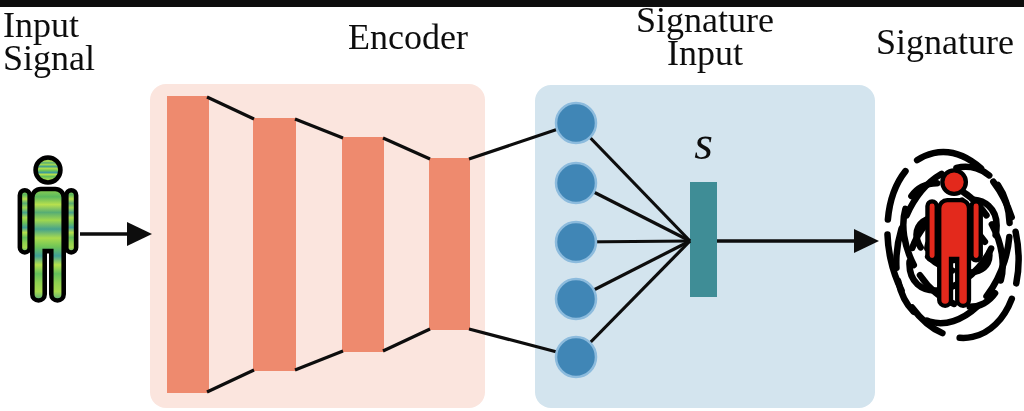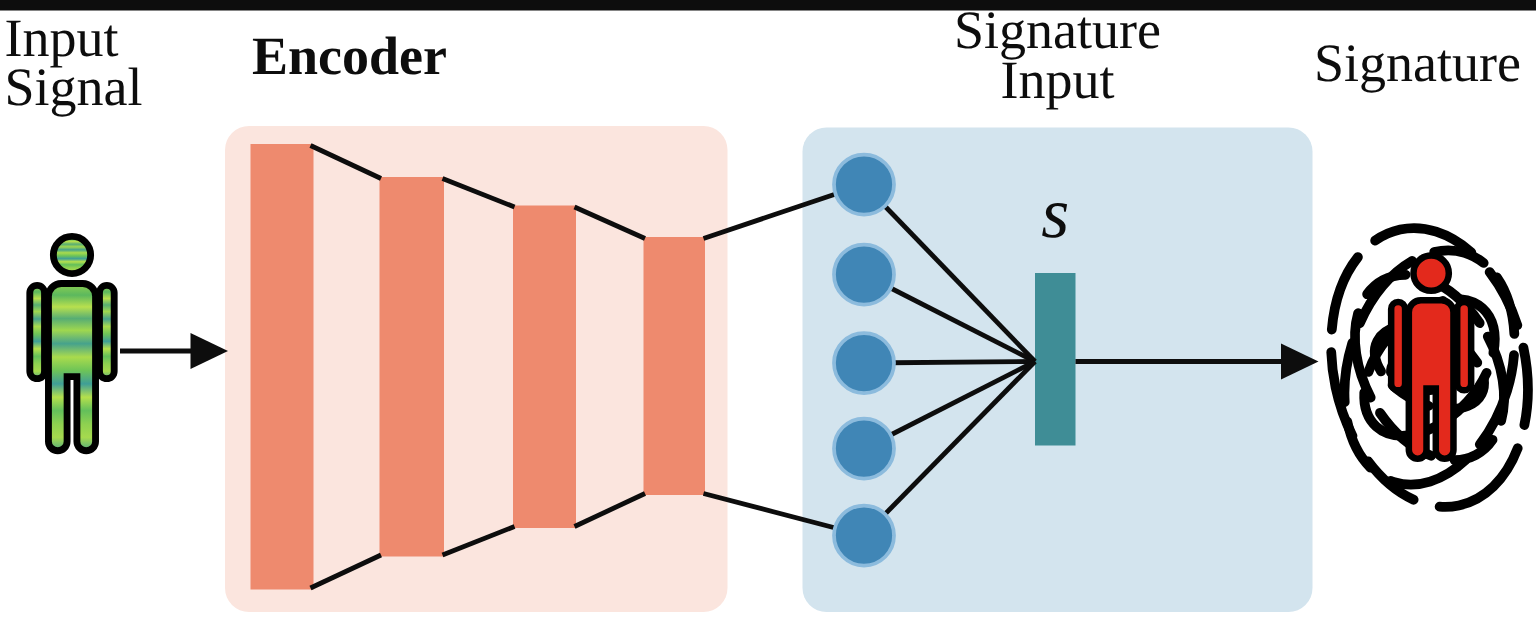--- a/index.html
+++ b/index.html
@@ -4,21 +4,21 @@
 <style>
   html,body{margin:0;padding:0;background:#fff;}
   #canvas{
     position:relative;width:1024px;height:411px;background:#ffffff;
     overflow:hidden;font-family:"Liberation Serif", serif;color:var(--ink,#000);
   }
   .abs{position:absolute;}
   #top-rule{left:0;top:0;width:1024px;height:7px;background:var(--ink,#000);}
   .caption{font-size:36px;line-height:33px;color:var(--ink,#111);white-space:pre;}
   #label-input-signal{left:3px;top:9px;text-align:left;}
-  #label-encoder{left:168px;top:21px;width:300px;text-align:left;font-weight:bold;}
+  #label-encoder{left:168px;top:21px;width:300px;text-align:right;}
   #label-signature-model{left:555px;top:4px;width:300px;text-align:center;}
   #label-signature{left:795px;top:26px;width:300px;text-align:center;}
   #encoder-box{left:150px;top:84px;width:335px;height:324px;background:var(--encoder-bg,#fbe5de);border-radius:16px;z-index:1;}
   #model-box{left:535px;top:85px;width:340px;height:323px;background:var(--model-bg,#d3e4ee);border-radius:16px;z-index:1;}
   .enc-bar{background:var(--salmon,#ee8a6e);z-index:2;}
   #enc-bar-1{left:167px;top:96px;width:42px;height:297px;}
   #enc-bar-2{left:253px;top:118px;width:43px;height:253px;}
   #enc-bar-3{left:342px;top:137px;width:42px;height:215px;}
   #enc-bar-4{left:429px;top:158px;width:41px;height:172px;}
   #embedding-bar{left:690px;top:182px;width:27px;height:115px;background:var(--teal,#3f8d96);z-index:2;}

